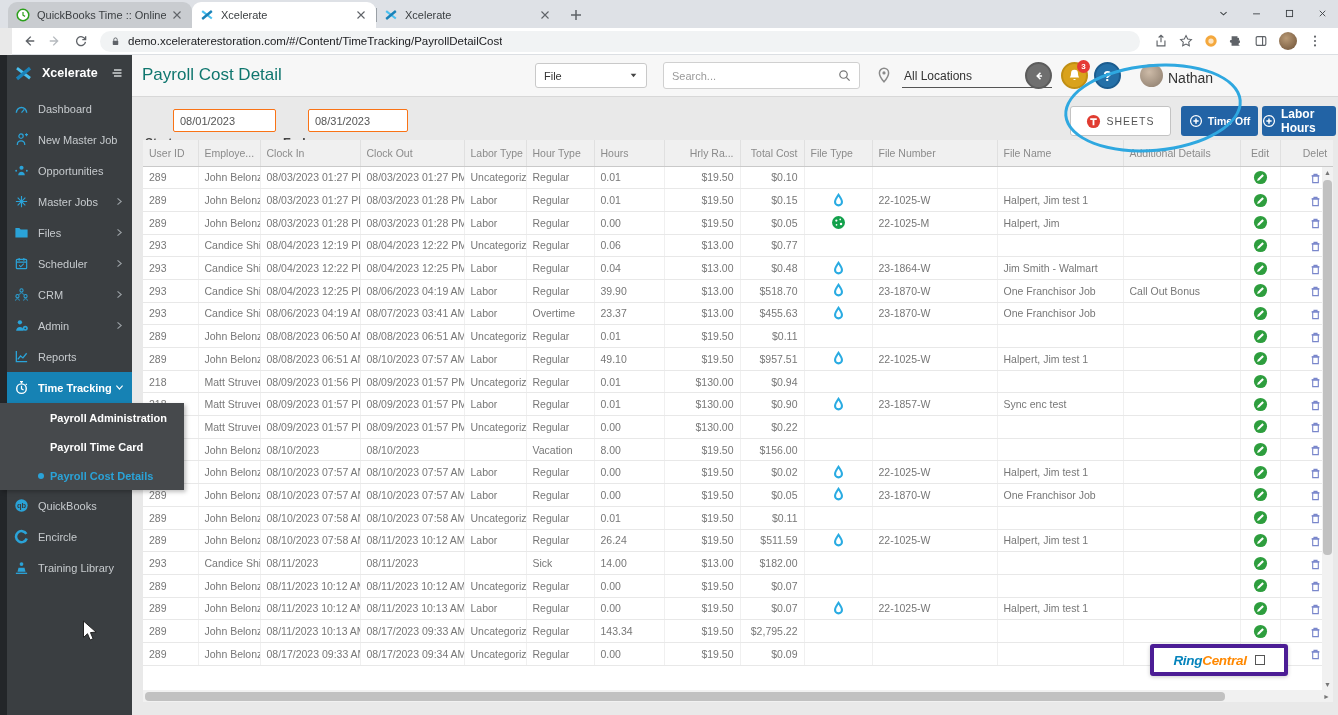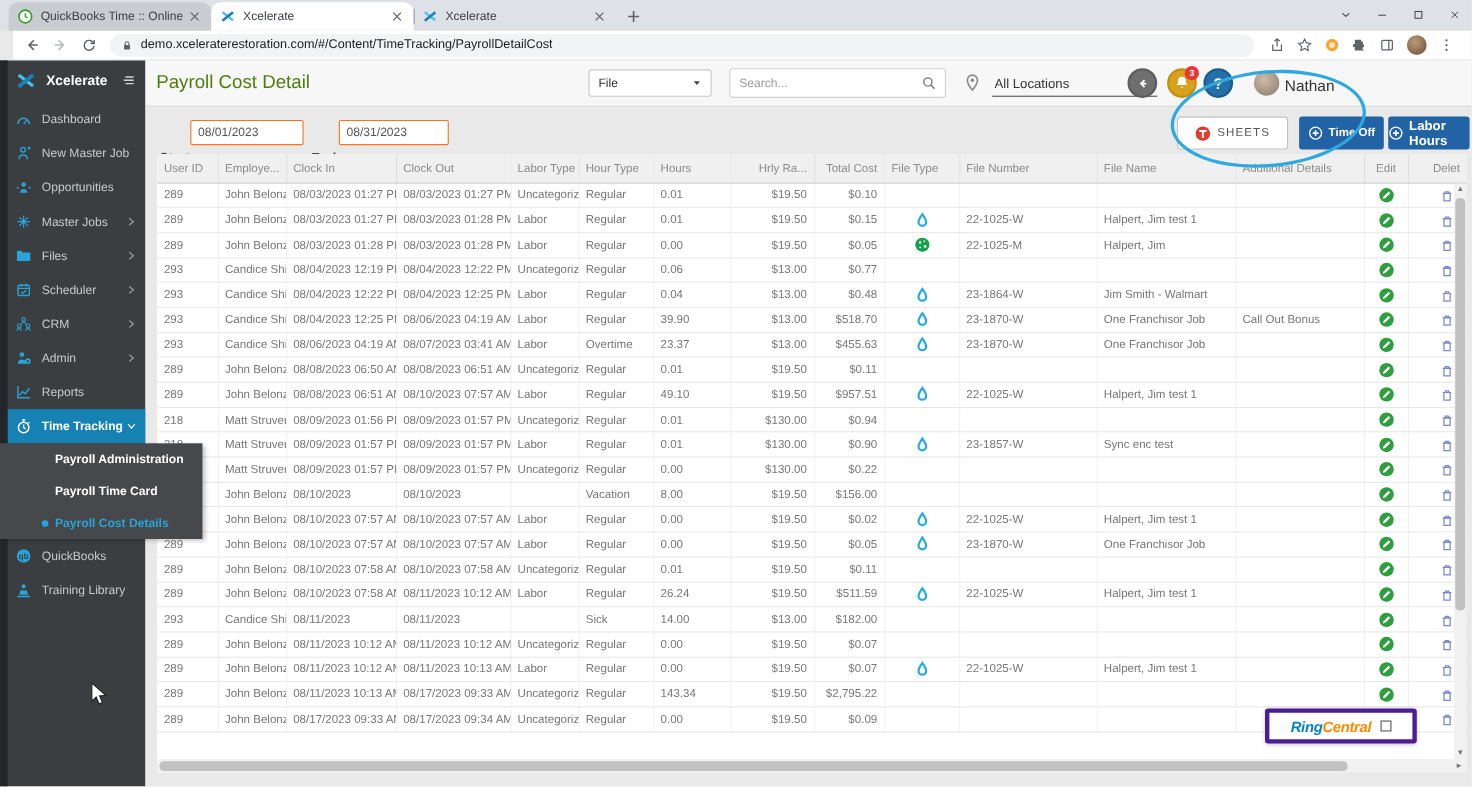--- a/index.html
+++ b/index.html
@@ -46,21 +46,21 @@
   .side-item.active { background:#1682b4; color:#ffffff; font-weight:bold; }
   .side-item.active .s-ico { color:#ffffff; }
   .side-item.active .chev { color:#ffffff; }
   .submenu { position:relative; width:184px; background:#46494c; z-index:25; box-shadow:2px 2px 4px rgba(0,0,0,.25); }
   .sub-item { height:29px; display:flex; align-items:center; padding-left:50px; color:#ffffff; font-size:11px; font-weight:bold; position:relative; }
   .sub-item.active { color:#2aa3d8; }
   .sub-item.active::before { content:""; position:absolute; left:38px; width:6px; height:6px; border-radius:50%; background:#2aa3d8; }
 
   
   .topbar { position:absolute; left:132px; top:55px; right:0; height:42px; background:#f7f7f7; border-bottom:1px solid #d8d8d8; z-index:10; }
-  .page-title { position:absolute; left:10px; top:10px; font-size:17px; color:#4d7c0f; }
+  .page-title { position:absolute; left:10px; top:10px; font-size:17px; color:#0f766e; }
   .file-select { position:absolute; left:403px; top:8px; width:112px; height:25px; background:#fff; border:1px solid #c9c9c9; border-radius:3px; display:flex; align-items:center; padding:0 8px; font-size:11px; color:#333; }
   .file-select .caret { width:9px; height:9px; margin-left:auto; color:#444; }
   .search-box { position:absolute; left:531px; top:7px; width:197px; height:27px; background:#fff; border:1px solid #d0d0d0; border-radius:3px; display:flex; align-items:center; padding:0 8px; }
   .search-box input { border:none; outline:none; flex:1; font-size:11px; color:#666; font-family:"Liberation Sans",sans-serif; background:transparent; }
   .search-box input::placeholder { color:#9a9a9a; }
   .search-box .mag { width:13px; height:13px; color:#777; }
   .pin { position:absolute; left:744px; top:9px; width:16px; height:22px; color:#8a8a8a; }
   .loc-select { position:absolute; left:770px; top:9px; width:150px; height:24px; border-bottom:1px solid #555; display:flex; align-items:center; font-size:12px; color:#333; padding:0 2px; }
   .loc-select .caret { width:9px; height:9px; margin-left:auto; color:#444; }
   .circle-btn { position:absolute; top:7px; width:27px; height:27px; border-radius:50%; display:flex; align-items:center; justify-content:center; }
@@ -353,20 +353,27 @@
 </div>
   <div class="side-item">
     <span class="ico s-ico"><svg viewBox="0 0 16 16">
             <circle cx="8" cy="8" r="6.6" fill="currentColor"></circle>
             <text x="8" y="10.9" text-anchor="middle" font-size="8" font-weight="bold" fill="#3a3e41" font-family="Liberation Sans, sans-serif">qb</text>
           </svg></span>
     <span class="s-label">QuickBooks</span>
 
   </div>
 
+  <div class="side-item">
+    <span class="ico s-ico"><svg viewBox="0 0 16 16">
+            <path d="M13.2 5.2A5.9 5.9 0 1 0 13.6 10.2" stroke="currentColor" stroke-width="2.7" fill="none"></path>
+          </svg></span>
+    <span class="s-label">Encircle</span>
+
+  </div>
 
   <div class="side-item">
     <span class="ico s-ico"><svg viewBox="0 0 16 16">
             <circle cx="8" cy="4.3" r="2" fill="currentColor"></circle>
             <path d="M4.8 8.3h6.4l1.1 4.2H3.7z" fill="currentColor"></path>
             <path d="M2 14.2h12" stroke="currentColor" stroke-width="1.4"></path>
           </svg></span>
     <span class="s-label">Training Library</span>
 
   </div>

